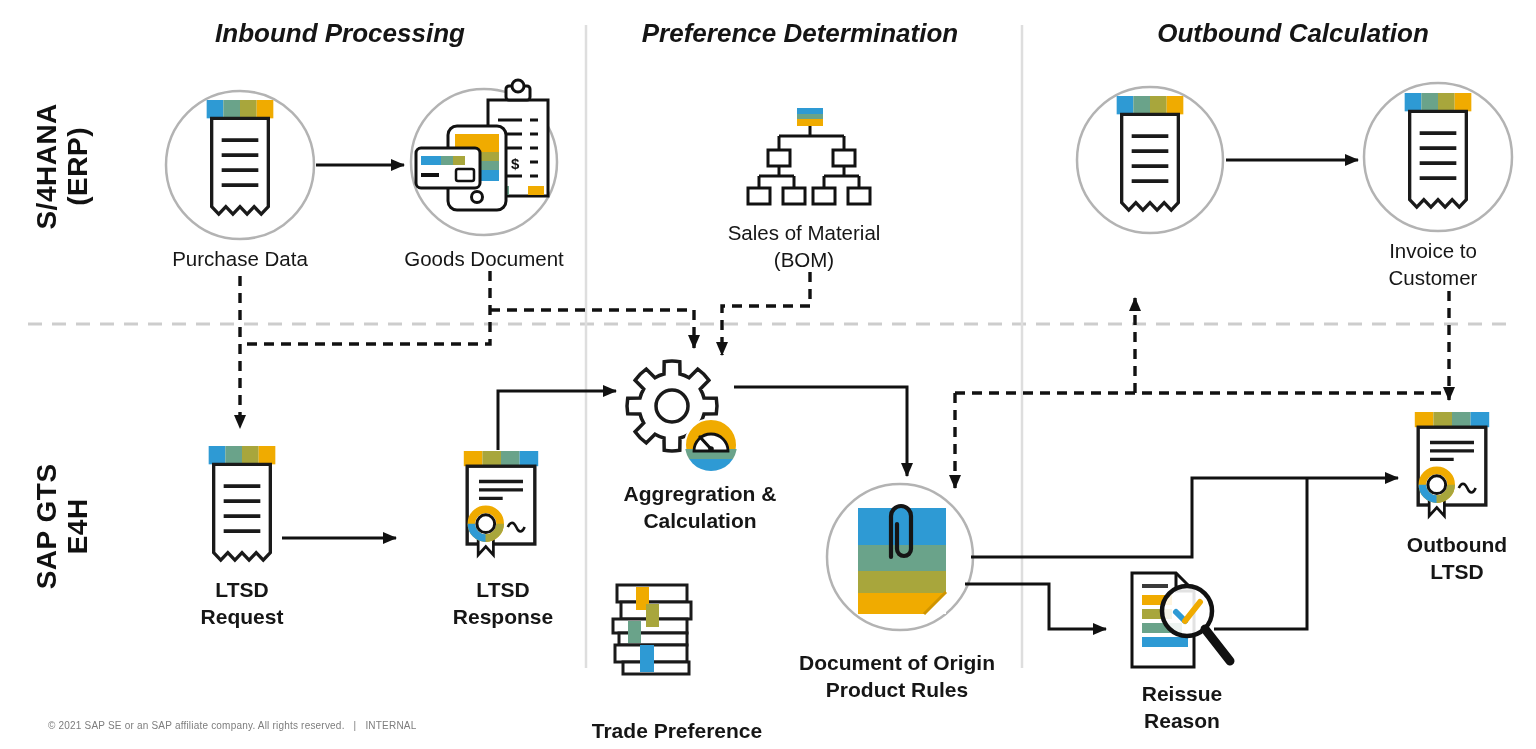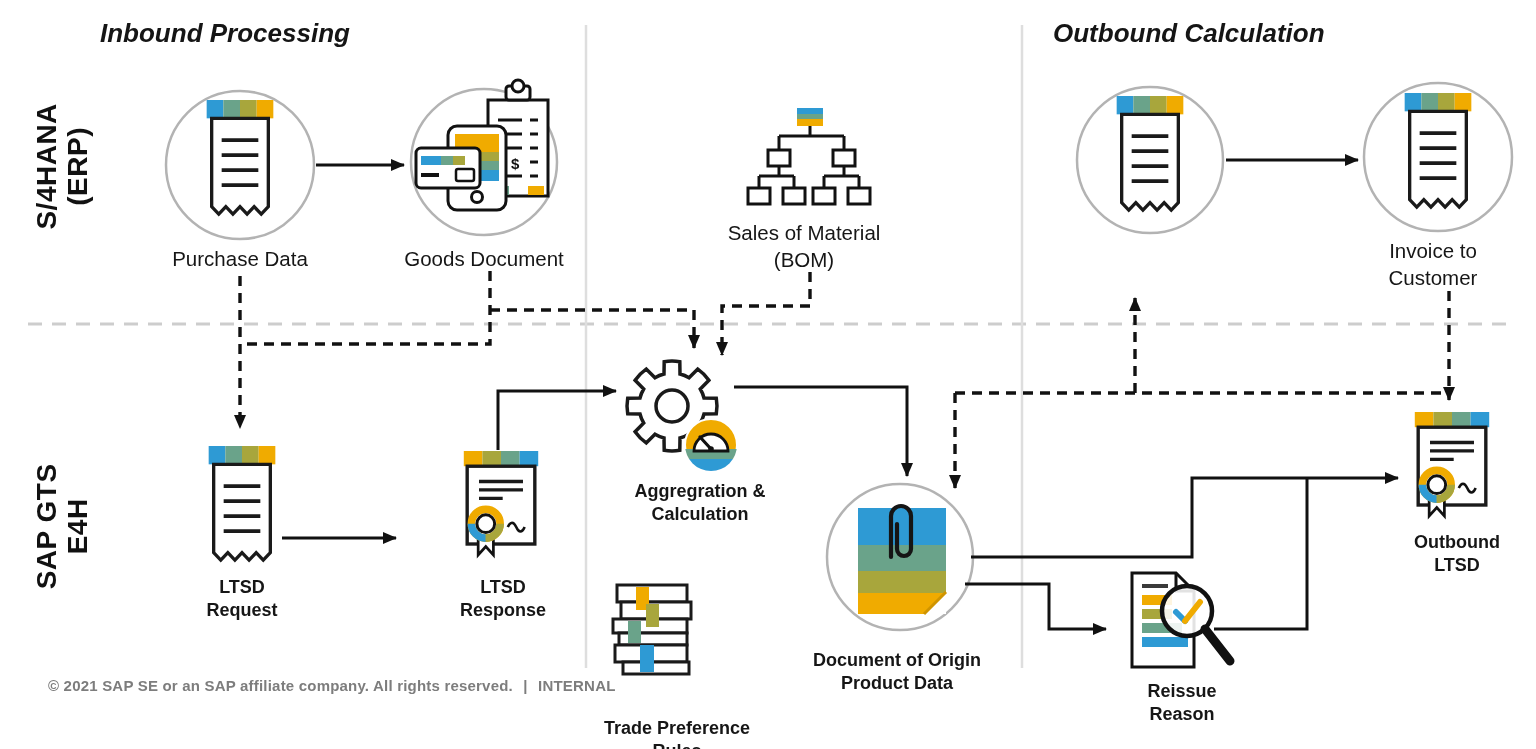--- a/index.html
+++ b/index.html
@@ -1,26 +1,26 @@
 <!DOCTYPE html>
 <html><head>
 <meta charset="utf-8">
 <style>
   html,body{margin:0;padding:0;background:#fff;}
   .stage{position:relative;width:1536px;height:749px;background:#fff;overflow:hidden;
          font-family:"Liberation Sans","DejaVu Sans",sans-serif;color:#1a1a1a;}
   .stage svg{position:absolute;left:0;top:0;}
-  .col-head{position:absolute;top:18px;width:480px;text-align:left;
+  .col-head{position:absolute;top:18px;width:480px;text-align:center;
             font-size:26px;font-style:italic;font-weight:600;color:#151515;white-space:pre;}
   .lane-label{position:absolute;width:240px;text-align:center;transform:rotate(-90deg);
               font-size:28px;font-weight:700;line-height:1.12;color:#111;white-space:pre-line;letter-spacing:.5px;}
   .lbl{position:absolute;width:260px;text-align:center;font-size:20.5px;font-weight:400;
        line-height:1.3;color:#161616;white-space:pre-line;}
-  .lbl.b{font-weight:700;font-size:18px;}
-  .footer{position:absolute;left:48px;top:677px;font-size:15px;color:#7d7d7d;letter-spacing:.2px;font-weight:bold;}
+  .lbl.b{font-weight:700;font-size:21px;}
+  .footer{position:absolute;left:48px;top:720px;font-size:10px;color:#7d7d7d;letter-spacing:.2px;}
   .footer span{margin-right:6px;}
 </style>
 </head>
 <body>
 
 <div class="stage">
 
 <svg width="1536" height="749" viewBox="0 0 1536 749">
   <defs>
     <marker id="ah" markerUnits="userSpaceOnUse" markerWidth="16" markerHeight="14" refX="13" refY="6" orient="auto">
@@ -179,20 +179,21 @@
     <rect x="1142" y="623" width="40" height="10" fill="#6aa38a"></rect>
     <rect x="1142" y="637" width="46" height="10" fill="#2e9ad4"></rect>
     <circle cx="1187" cy="611" r="25" fill="#ffffff" fill-opacity="0.88" stroke="#111" stroke-width="4.5"></circle>
     <path d="M1176 612 L1185 621" stroke="#2e9ad4" stroke-width="6" fill="none" stroke-linecap="round"></path>
     <path d="M1185 621 L1200 602" stroke="#f0ab00" stroke-width="6" fill="none" stroke-linecap="round"></path>
     <path d="M1205 629 L1230 661" stroke="#111" stroke-width="9" stroke-linecap="round"></path>
   </g>
 </svg>
 
 <div class="col-head" style="left:100px">Inbound Processing</div>
+<div class="col-head" style="left:560px">Preference Determination</div>
 <div class="col-head" style="left:1053px">Outbound Calculation</div>
 
 <div class="lane-label" style="left:-58px;top:135px">S/4HANA
 (ERP)</div>
 <div class="lane-label" style="left:-58px;top:495px">SAP GTS
 E4H</div>
 
 <div class="lbl" style="left:110px;top:246px">Purchase Data</div>
 <div class="lbl" style="left:354px;top:246px">Goods Document</div>
 <div class="lbl" style="left:674px;top:220px">Sales of Material
@@ -201,21 +202,21 @@
 Customer</div>
 <div class="lbl b" style="left:112px;top:576px">LTSD
 Request</div>
 <div class="lbl b" style="left:373px;top:576px">LTSD
 Response</div>
 <div class="lbl b" style="left:570px;top:480px">Aggregration &amp;
 Calculation</div>
 <div class="lbl b" style="left:547px;top:717px">Trade Preference
 Rules</div>
 <div class="lbl b" style="left:767px;top:649px">Document of Origin
-Product Data</div>
+Product Rules</div>
 <div class="lbl b" style="left:1052px;top:680px">Reissue
 Reason</div>
 <div class="lbl b" style="left:1327px;top:531px">Outbound
 LTSD</div>
 
 <div class="footer">
   <span>© 2021 SAP SE or an SAP affiliate company. All rights reserved.</span>
   <span>|</span>
   <span>INTERNAL</span>
 </div>

